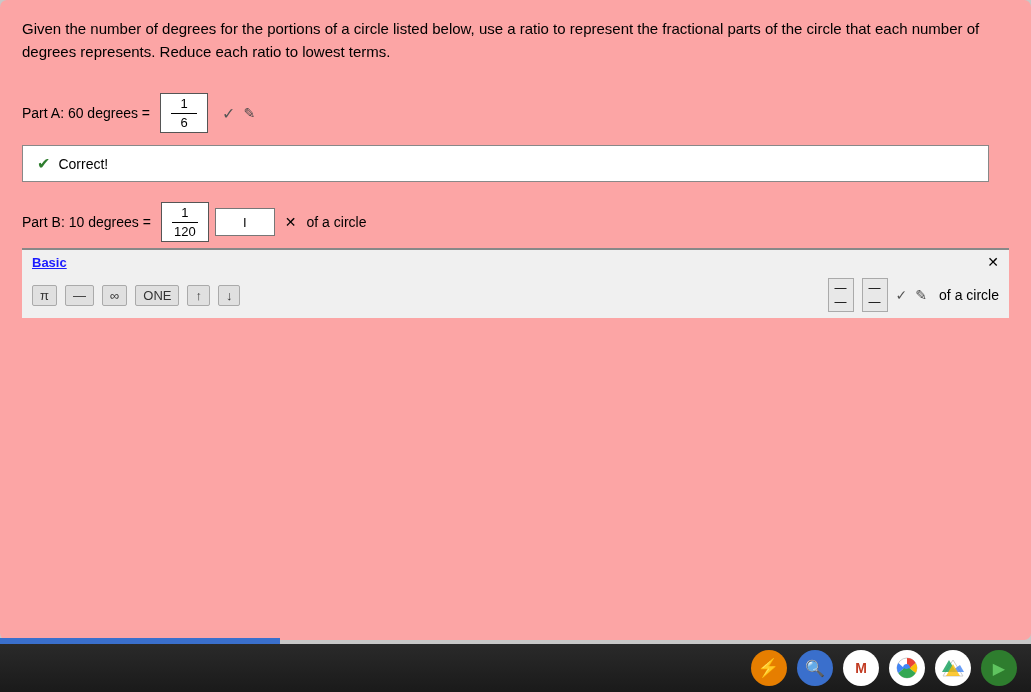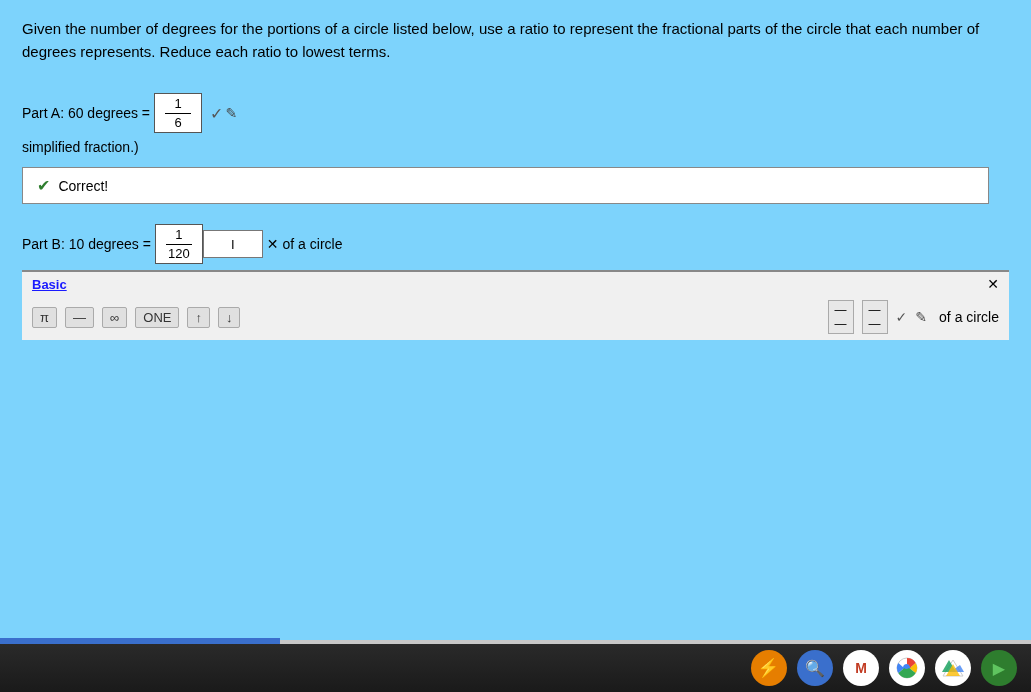--- a/index.html
+++ b/index.html
@@ -7,40 +7,41 @@
     body {
       font-family: Arial, sans-serif;
       background: #c8c8c8;
       width: 1031px;
       height: 692px;
       overflow: hidden;
       position: relative;
     }
 
     .main-content {
-      background: #7dd3fc;
+      background: #fca5a5;
       width: 100%;
       min-height: 640px;
       padding: 18px 22px 10px 22px;
+      border-radius: 7px;
     }
 
     .instructions {
       font-size: 15px;
       line-height: 1.5;
       color: #000;
       margin-bottom: 30px;
       max-width: 960px;
     }
 
     .part-row {
       display: flex;
       align-items: center;
       margin-bottom: 6px;
       flex-wrap: wrap;
-      gap: 0;
+      gap: 6px;
     }
 
     .part-label {
       font-size: 14px;
       font-weight: 400;
       color: #000;
       margin-right: 4px;
     }
 
     .fraction-box {
@@ -250,21 +251,20 @@
   <div class="part-row">
     <span class="part-label">Part A: 60 degrees =</span>
     <div class="fraction-box">
       <span class="numerator">1</span>
       <div class="fraction-line"></div>
       <span class="denominator">6</span>
     </div>
     <span class="check-icon">✓</span>
     <span class="edit-icon">✎</span>
   </div>
-  <div class="simplified-note">simplified fraction.)</div>
 
   <div class="correct-banner">
     <span class="correct-check">✔</span>
     <span class="correct-label">Correct!</span>
   </div>
 
   <div class="part-b-area">
     <div class="part-row">
       <span class="part-label">Part B: 10 degrees =</span>
       <div class="fraction-box">

